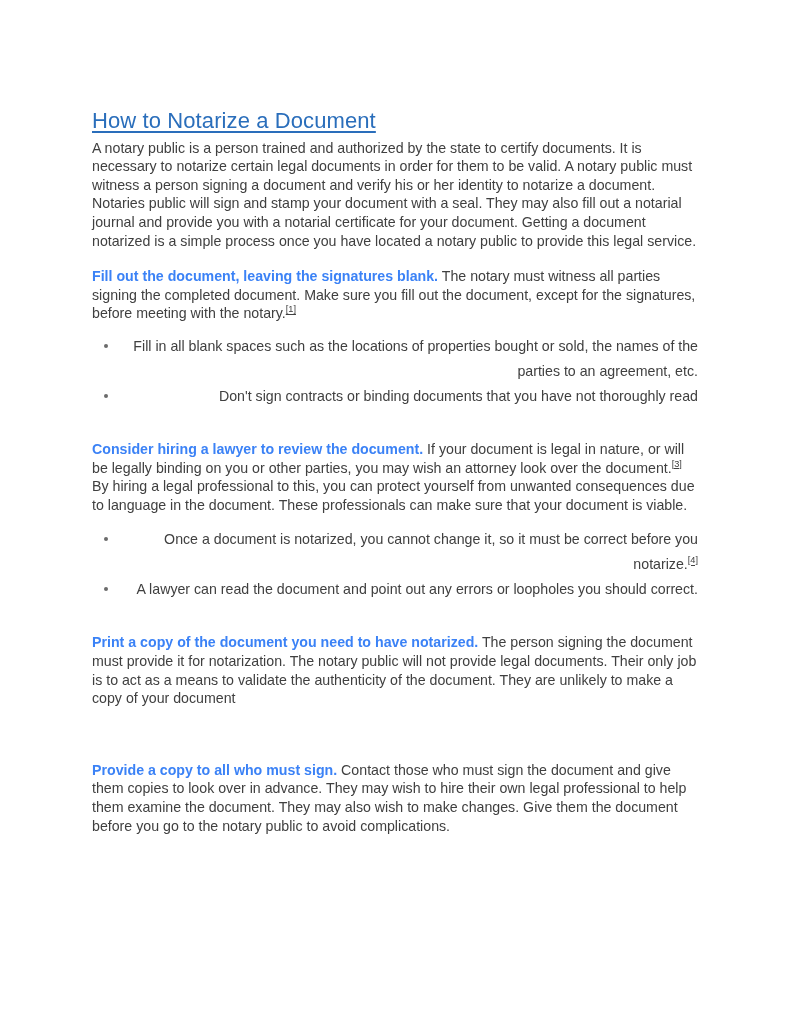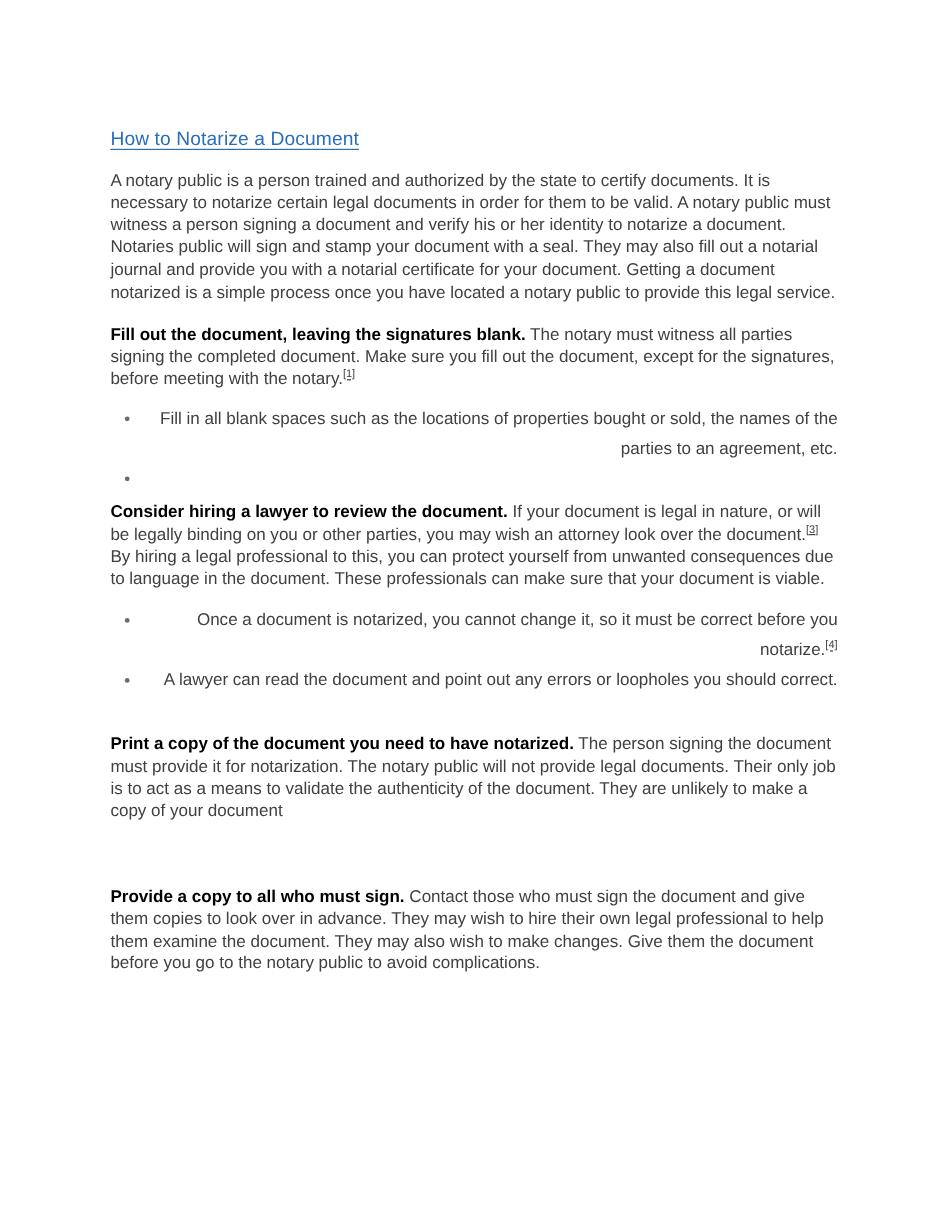--- a/index.html
+++ b/index.html
@@ -20,45 +20,45 @@
     background: #ffffff;
     box-sizing: border-box;
   }
   .content {
     position: absolute;
     left: 92px;
     top: 106px;
     width: 606px;
   }
   .doc-title {
-    font-size: 16px;
+    font-size: 22px;
     font-weight: 400;
     color: #2a6ebb;
     text-decoration: underline;
     text-underline-offset: 3px;
-    margin: 0 0 14px 0;
+    margin: 0 0 3px 0;
     letter-spacing: 0.1px;
     line-height: 1.35;
   }
   .para {
     font-size: 14.2px;
     line-height: 18.6px;
     color: #404040;
     margin: 0;
     text-align: left;
   }
   .para.gap-before {
     margin-top: 17px;
   }
   .para.big-gap-before {
     margin-top: 53px;
   }
   .lead {
     font-weight: bold;
-    color: #000000;
+    color: #3b82f6;
   }
   sup.fn {
     font-size: 9.2px;
     vertical-align: super;
     line-height: 0;
     text-decoration: underline;
     color: #404040;
   }
   ul.bullets {
     list-style: none;
@@ -102,20 +102,21 @@
       <span class="lead">Fill out the document, leaving the signatures blank.</span><span> The notary must witness all parties signing the completed document. Make sure you fill out the document, except for the signatures, before meeting with the notary.</span><sup class="fn">[1]</sup>
     </p>
 
     <ul class="bullets">
       <li>
         <span class="dot"></span>
         <span>Fill in all blank spaces such as the locations of properties bought or sold, the names of the parties to an agreement, etc.</span>
       </li>
       <li>
         <span class="dot"></span>
+        <span>Don't sign contracts or binding documents that you have not thoroughly read</span>
       </li>
     </ul>
 
     <div class="spacer-sm"></div>
 
     <p class="para gap-before">
       <span class="lead">Consider hiring a lawyer to review the document.</span><span> If your document is legal in nature, or will be legally binding on you or other parties, you may wish an attorney look over the document.</span><sup class="fn">[3]</sup><span> By hiring a legal professional to this, you can protect yourself from unwanted consequences due to language in the document. These professionals can make sure that your document is viable.</span>
     </p>
 
     <ul class="bullets tight-top">

